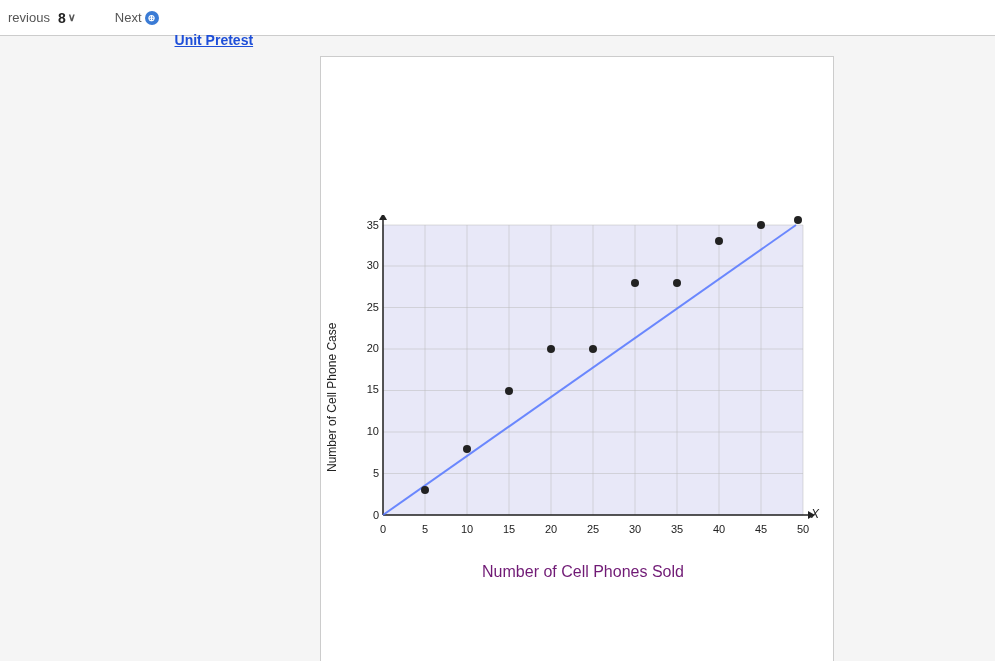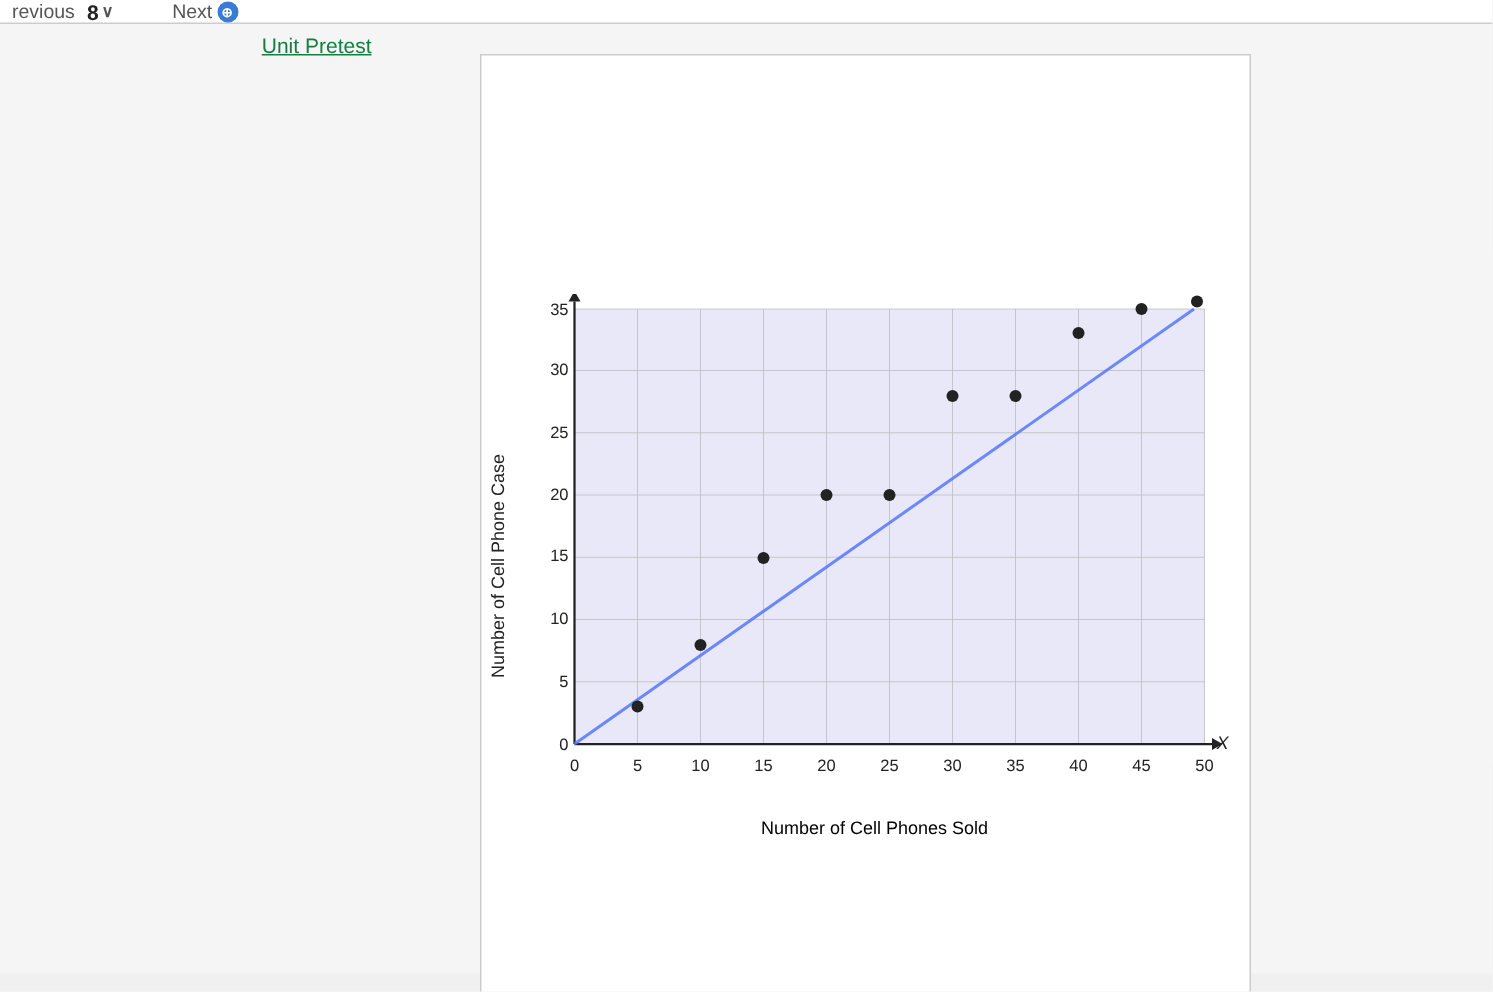--- a/index.html
+++ b/index.html
@@ -10,21 +10,21 @@
       height: 661px;
       overflow: hidden;
       position: relative;
     }
 
     
     .top-bar {
       display: flex;
       align-items: center;
       background: #fff;
-      height: 16px;
+      height: 36px;
       padding: 0 8px;
       border-bottom: 1px solid #ccc;
       gap: 8px;
     }
     .top-bar-prev {
       color: #555;
       font-size: 13px;
       cursor: pointer;
     }
     .top-bar-number {
@@ -55,22 +55,22 @@
       border-radius: 50%;
       display: inline-flex;
       align-items: center;
       justify-content: center;
       color: white;
       font-size: 9px;
       font-weight: bold;
     }
     .top-bar-title {
       font-size: 14px;
-      font-weight: normal;
-      color: #15803d;
+      font-weight: bold;
+      color: #1d4ed8;
       text-decoration: underline;
       margin-left: 8px;
       margin-top: 44px;
     }
 
     
     .main-content {
       display: flex;
       flex-direction: row;
       padding: 20px;
@@ -116,22 +116,22 @@
       justify-content: center;
     }
 
     .chart-svg {
       width: 480px;
       height: 340px;
     }
 
     .chart-x-label {
       text-align: center;
-      font-size: 12px;
-      color: #000000;
+      font-size: 16px;
+      color: #701a75;
       margin-top: 4px;
     }
   </style>
 </head>
 <body>
 
 <div class="top-bar">
   <span class="top-bar-prev">revious</span>
   <div class="top-bar-number">
     <span>8</span>

